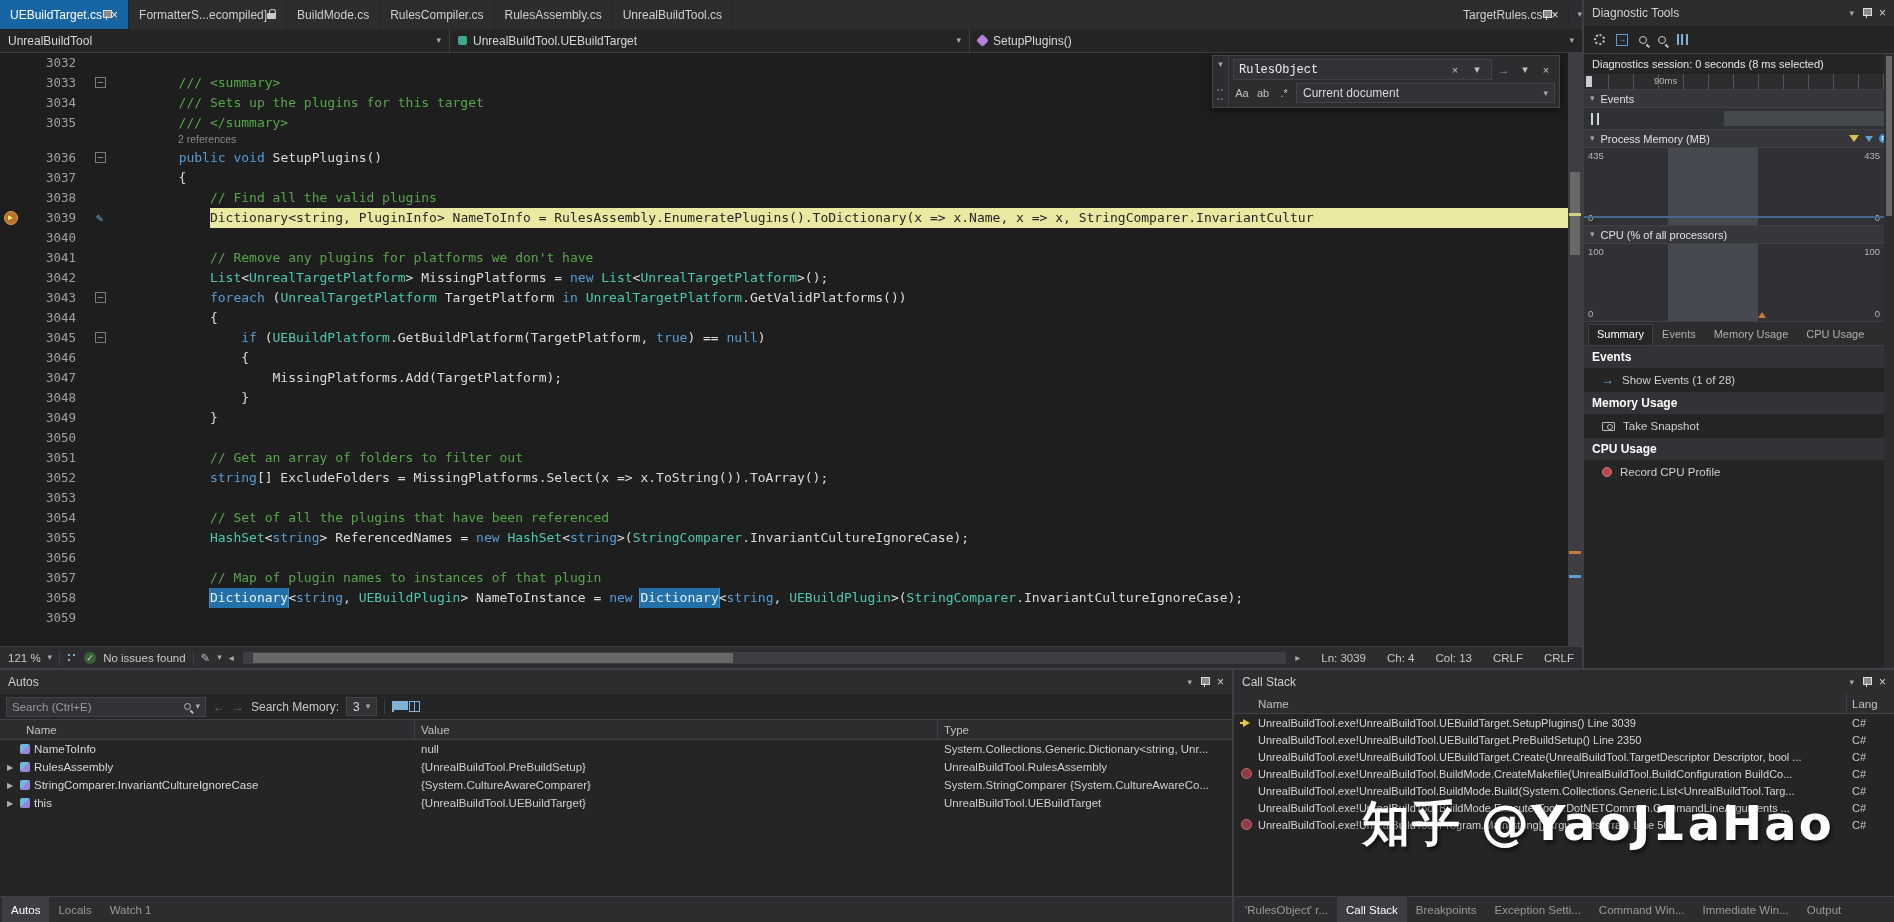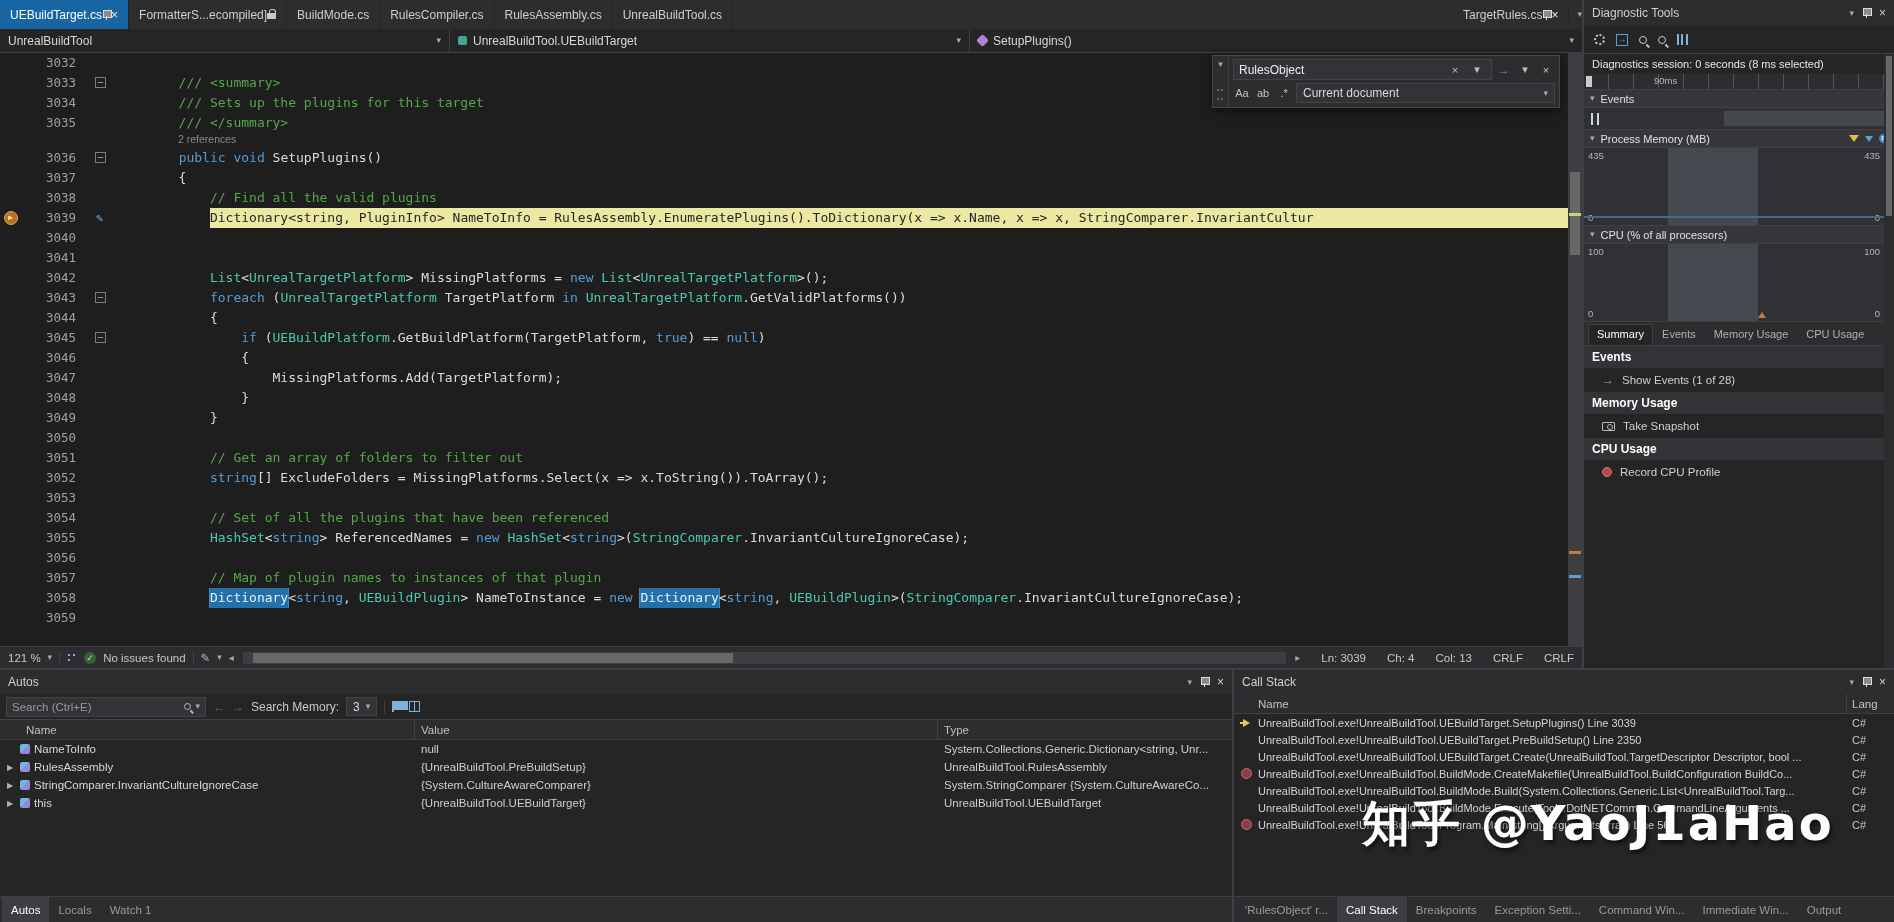--- a/index.html
+++ b/index.html
@@ -66,21 +66,21 @@
   .find{position:absolute;top:2px;right:22px;width:348px;background:#2d2d30;border:1px solid #464649;
     box-shadow:0 3px 8px rgba(0,0,0,.5);display:flex;z-index:6}
   .find-grip{width:16px;border-right:1px solid #3f3f46;display:flex;flex-direction:column;
     align-items:center;justify-content:space-between;padding:4px 0;color:#a8a8a8}
   .find-dots{color:#6a6a6a;font-size:8px;letter-spacing:1px}
   .find-main{flex:1;min-width:0}
   .find-row1{display:flex;align-items:center;height:27px;padding:3px 4px;gap:3px}
   .find-input-wrap{flex:1;display:flex;align-items:center;gap:4px;background:#333337;
     border:1px solid #434346;height:21px;padding:0 5px}
   .find-input{flex:1;min-width:0;background:transparent;border:none;outline:none;color:#eee;font-size:12px;
-    font-family:Liberation Sans, sans-serif}
+    font-family:Liberation Mono, monospace}
   .mini-btn{width:18px;height:18px;display:flex;align-items:center;justify-content:center;
     color:#c0c0c0;font-size:11px;flex:none}
   .blue{color:#5f9fd0}
   .find-row2{display:flex;align-items:center;height:24px;padding:0 4px 4px;gap:3px}
   .scope{flex:1;display:flex;align-items:center;gap:6px;height:20px;background:#333337;
     border:1px solid #434346;padding:0 6px;color:#d8d8d8}
   .scope .caret{margin-left:auto}
 
   
   .estatus{height:22px;flex:none;background:#2d2d30;border-top:1px solid #3f3f46;display:flex;
@@ -274,21 +274,21 @@
           <div class="code-row"><div class="c-margin"></div><div class="c-num">3032</div><div class="c-fold"></div><div class="c-code"></div></div>
           <div class="code-row"><div class="c-margin"></div><div class="c-num">3033</div><div class="c-fold"><span class="fold-box">–</span></div><div class="c-code"><span class="tok-com">        /// &lt;summary&gt;</span></div></div>
           <div class="code-row"><div class="c-margin"></div><div class="c-num">3034</div><div class="c-fold"></div><div class="c-code"><span class="tok-com">        /// Sets up the plugins for this target</span></div></div>
           <div class="code-row"><div class="c-margin"></div><div class="c-num">3035</div><div class="c-fold"></div><div class="c-code"><span class="tok-com">        /// &lt;/summary&gt;</span></div></div>
           <div class="code-row lens-row"><div class="c-margin"></div><div class="c-num"></div><div class="c-fold"></div><div class="c-code"><span class="lens">2 references</span></div></div>
           <div class="code-row"><div class="c-margin"></div><div class="c-num">3036</div><div class="c-fold"><span class="fold-box">–</span></div><div class="c-code"><span class="tok-pln">        </span><span class="tok-kw">public</span><span class="tok-pln"> </span><span class="tok-kw">void</span><span class="tok-pln"> SetupPlugins()</span></div></div>
           <div class="code-row"><div class="c-margin"></div><div class="c-num">3037</div><div class="c-fold"></div><div class="c-code"><span class="tok-pln">        {</span></div></div>
           <div class="code-row"><div class="c-margin"></div><div class="c-num">3038</div><div class="c-fold"></div><div class="c-code"><span class="tok-pln">            </span><span class="tok-com">// Find all the valid plugins</span></div></div>
           <div class="code-row"><div class="c-margin"><div class="glyph-current"></div></div><div class="c-num">3039</div><div class="c-fold"><span class="pencil">✎</span></div><div class="c-code"><span class="tok-pln">            </span><span class="hl-band"><span class="tok-hl">Dictionary&lt;string, PluginInfo&gt; NameToInfo = RulesAssembly.EnumeratePlugins().ToDictionary(x =&gt; x.Name, x =&gt; x, StringComparer.InvariantCultur</span></span></div></div>
           <div class="code-row"><div class="c-margin"></div><div class="c-num">3040</div><div class="c-fold"></div><div class="c-code"></div></div>
-          <div class="code-row"><div class="c-margin"></div><div class="c-num">3041</div><div class="c-fold"></div><div class="c-code"><span class="tok-pln">            </span></div></div>
+          <div class="code-row"><div class="c-margin"></div><div class="c-num">3041</div><div class="c-fold"></div><div class="c-code"><span class="tok-pln">            </span><span class="tok-com">// Remove any plugins for platforms we don't have</span></div></div>
           <div class="code-row"><div class="c-margin"></div><div class="c-num">3042</div><div class="c-fold"></div><div class="c-code"><span class="tok-pln">            </span><span class="tok-ty">List</span><span class="tok-pln">&lt;</span><span class="tok-ty">UnrealTargetPlatform</span><span class="tok-pln">&gt; MissingPlatforms = </span><span class="tok-kw">new</span><span class="tok-pln"> </span><span class="tok-ty">List</span><span class="tok-pln">&lt;</span><span class="tok-ty">UnrealTargetPlatform</span><span class="tok-pln">&gt;();</span></div></div>
           <div class="code-row"><div class="c-margin"></div><div class="c-num">3043</div><div class="c-fold"><span class="fold-box">–</span></div><div class="c-code"><span class="tok-pln">            </span><span class="tok-kw">foreach</span><span class="tok-pln"> (</span><span class="tok-ty">UnrealTargetPlatform</span><span class="tok-pln"> TargetPlatform </span><span class="tok-kw">in</span><span class="tok-pln"> </span><span class="tok-ty">UnrealTargetPlatform</span><span class="tok-pln">.GetValidPlatforms())</span></div></div>
           <div class="code-row"><div class="c-margin"></div><div class="c-num">3044</div><div class="c-fold"></div><div class="c-code"><span class="tok-pln">            {</span></div></div>
           <div class="code-row"><div class="c-margin"></div><div class="c-num">3045</div><div class="c-fold"><span class="fold-box">–</span></div><div class="c-code"><span class="tok-pln">                </span><span class="tok-kw">if</span><span class="tok-pln"> (</span><span class="tok-ty">UEBuildPlatform</span><span class="tok-pln">.GetBuildPlatform(TargetPlatform, </span><span class="tok-kw">true</span><span class="tok-pln">) == </span><span class="tok-kw">null</span><span class="tok-pln">)</span></div></div>
           <div class="code-row"><div class="c-margin"></div><div class="c-num">3046</div><div class="c-fold"></div><div class="c-code"><span class="tok-pln">                {</span></div></div>
           <div class="code-row"><div class="c-margin"></div><div class="c-num">3047</div><div class="c-fold"></div><div class="c-code"><span class="tok-pln">                    MissingPlatforms.Add(TargetPlatform);</span></div></div>
           <div class="code-row"><div class="c-margin"></div><div class="c-num">3048</div><div class="c-fold"></div><div class="c-code"><span class="tok-pln">                }</span></div></div>
           <div class="code-row"><div class="c-margin"></div><div class="c-num">3049</div><div class="c-fold"></div><div class="c-code"><span class="tok-pln">            }</span></div></div>
           <div class="code-row"><div class="c-margin"></div><div class="c-num">3050</div><div class="c-fold"></div><div class="c-code"></div></div>
           <div class="code-row"><div class="c-margin"></div><div class="c-num">3051</div><div class="c-fold"></div><div class="c-code"><span class="tok-pln">            </span><span class="tok-com">// Get an array of folders to filter out</span></div></div>

